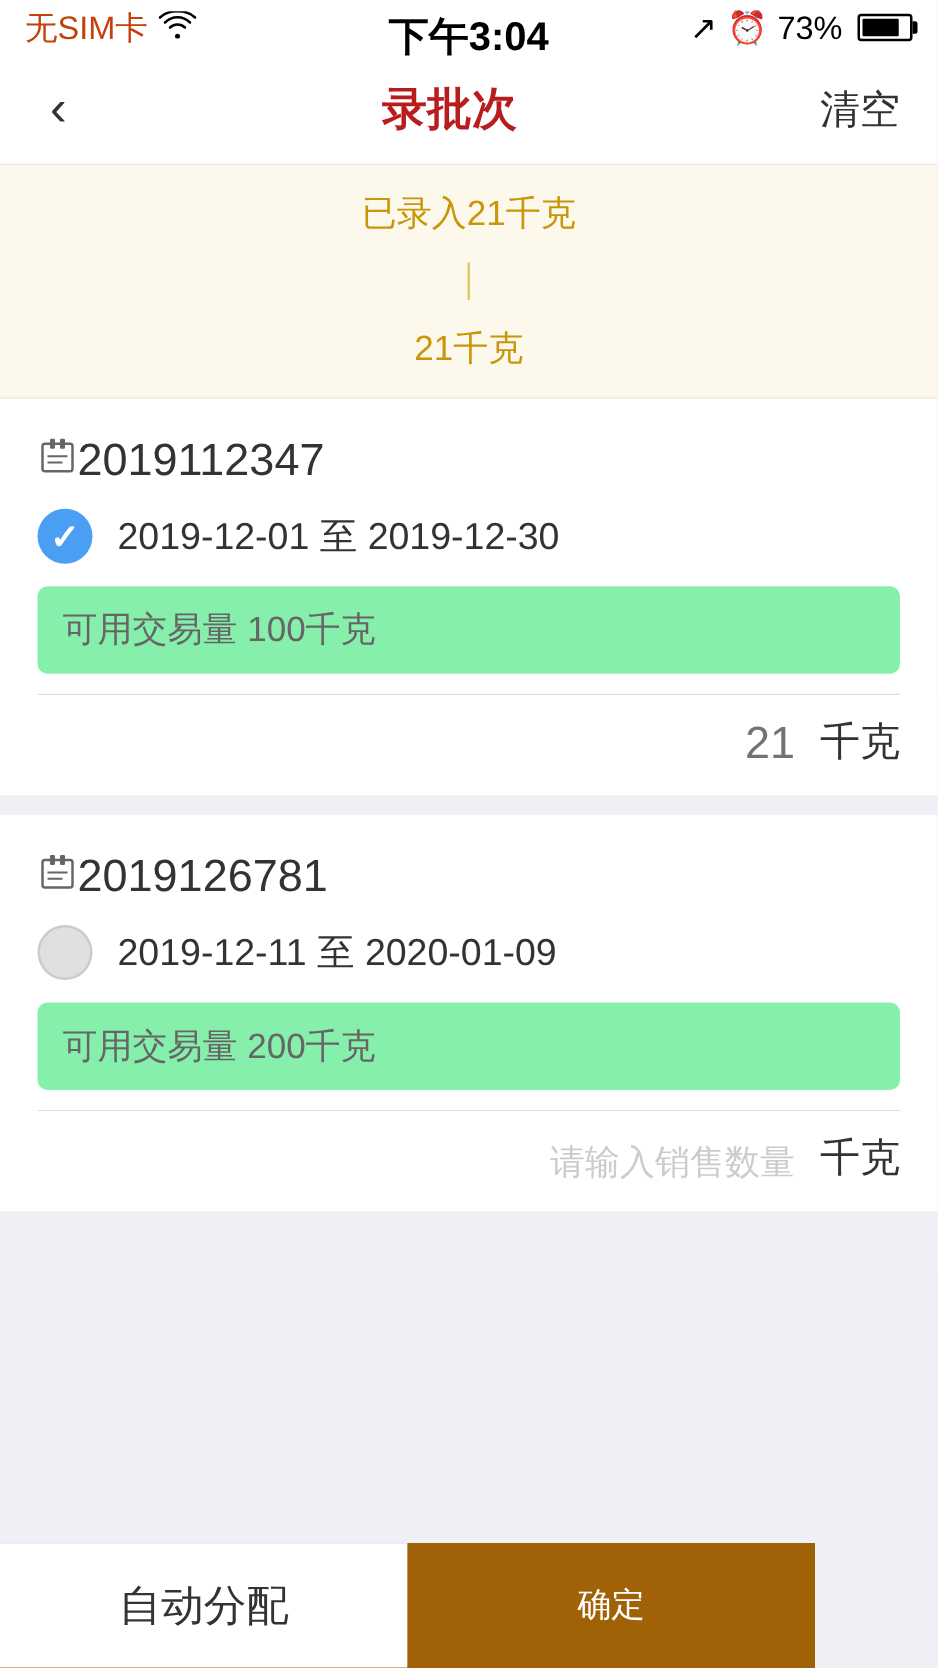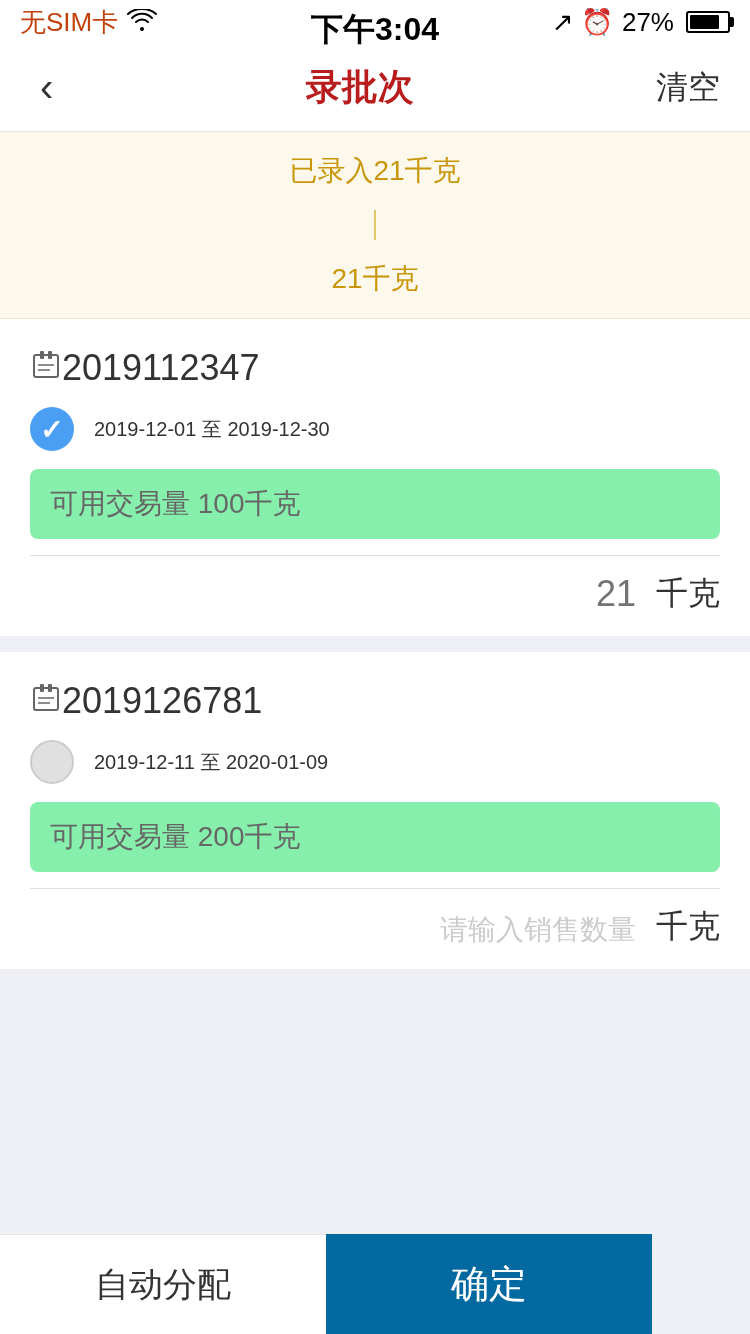--- a/index.html
+++ b/index.html
@@ -140,21 +140,21 @@
     .batch-checkbox.unchecked {
       background: #e0e0e0;
       border: 2px solid #ccc;
     }
     .checkmark {
       color: #fff;
       font-size: 28px;
       font-weight: bold;
     }
     .batch-date {
-      font-size: 20px;
+      font-size: 30px;
       color: #333;
     }
     .batch-available {
       margin: 10px 30px 16px 30px;
       background: #86efac;
       border-radius: 8px;
       padding: 16px 20px;
       font-size: 28px;
       color: #666;
     }
@@ -228,23 +228,23 @@
       font-size: 34px;
       color: #333;
       cursor: pointer;
       display: flex;
       align-items: center;
       justify-content: center;
       border-top: 1px solid #e5e5e5;
     }
     .btn-confirm {
       flex: 1;
-      background: #0369a1;
+      background: #a16207;
       border: none;
-      font-size: 38px;
+      font-size: 27px;
       color: #fff;
       cursor: pointer;
       display: flex;
       align-items: center;
       justify-content: center;
     }
     .battery-icon {
       display: inline-block;
       width: 44px;
       height: 22px;
@@ -286,21 +286,21 @@
         <path d="M10 13c1.6-1.6 3.8-2.5 6-2.5s4.4.9 6 2.5" stroke="#000" stroke-width="2" stroke-linecap="round" fill="none"></path>
         <path d="M6 9c2.7-2.7 6.3-4.2 10-4.2s7.3 1.5 10 4.2" stroke="#000" stroke-width="2" stroke-linecap="round" fill="none"></path>
         <path d="M2 5C5.4 1.6 10.5 0 16 0s10.6 1.6 14 5" stroke="#000" stroke-width="2" stroke-linecap="round" fill="none"></path>
       </svg>
     </span>
   </div>
   <div class="status-center">下午3:04</div>
   <div class="status-right">
     <span>↗</span>
     <span>⏰</span>
-    <span>27%</span>
+    <span>73%</span>
     <span class="battery-icon">
       <span class="battery-fill"></span>
     </span>
   </div>
 </div>
 
 <div class="nav-bar">
   <span class="nav-back">‹</span>
   <span class="nav-title">录批次</span>
   <span class="nav-clear">清空</span>

